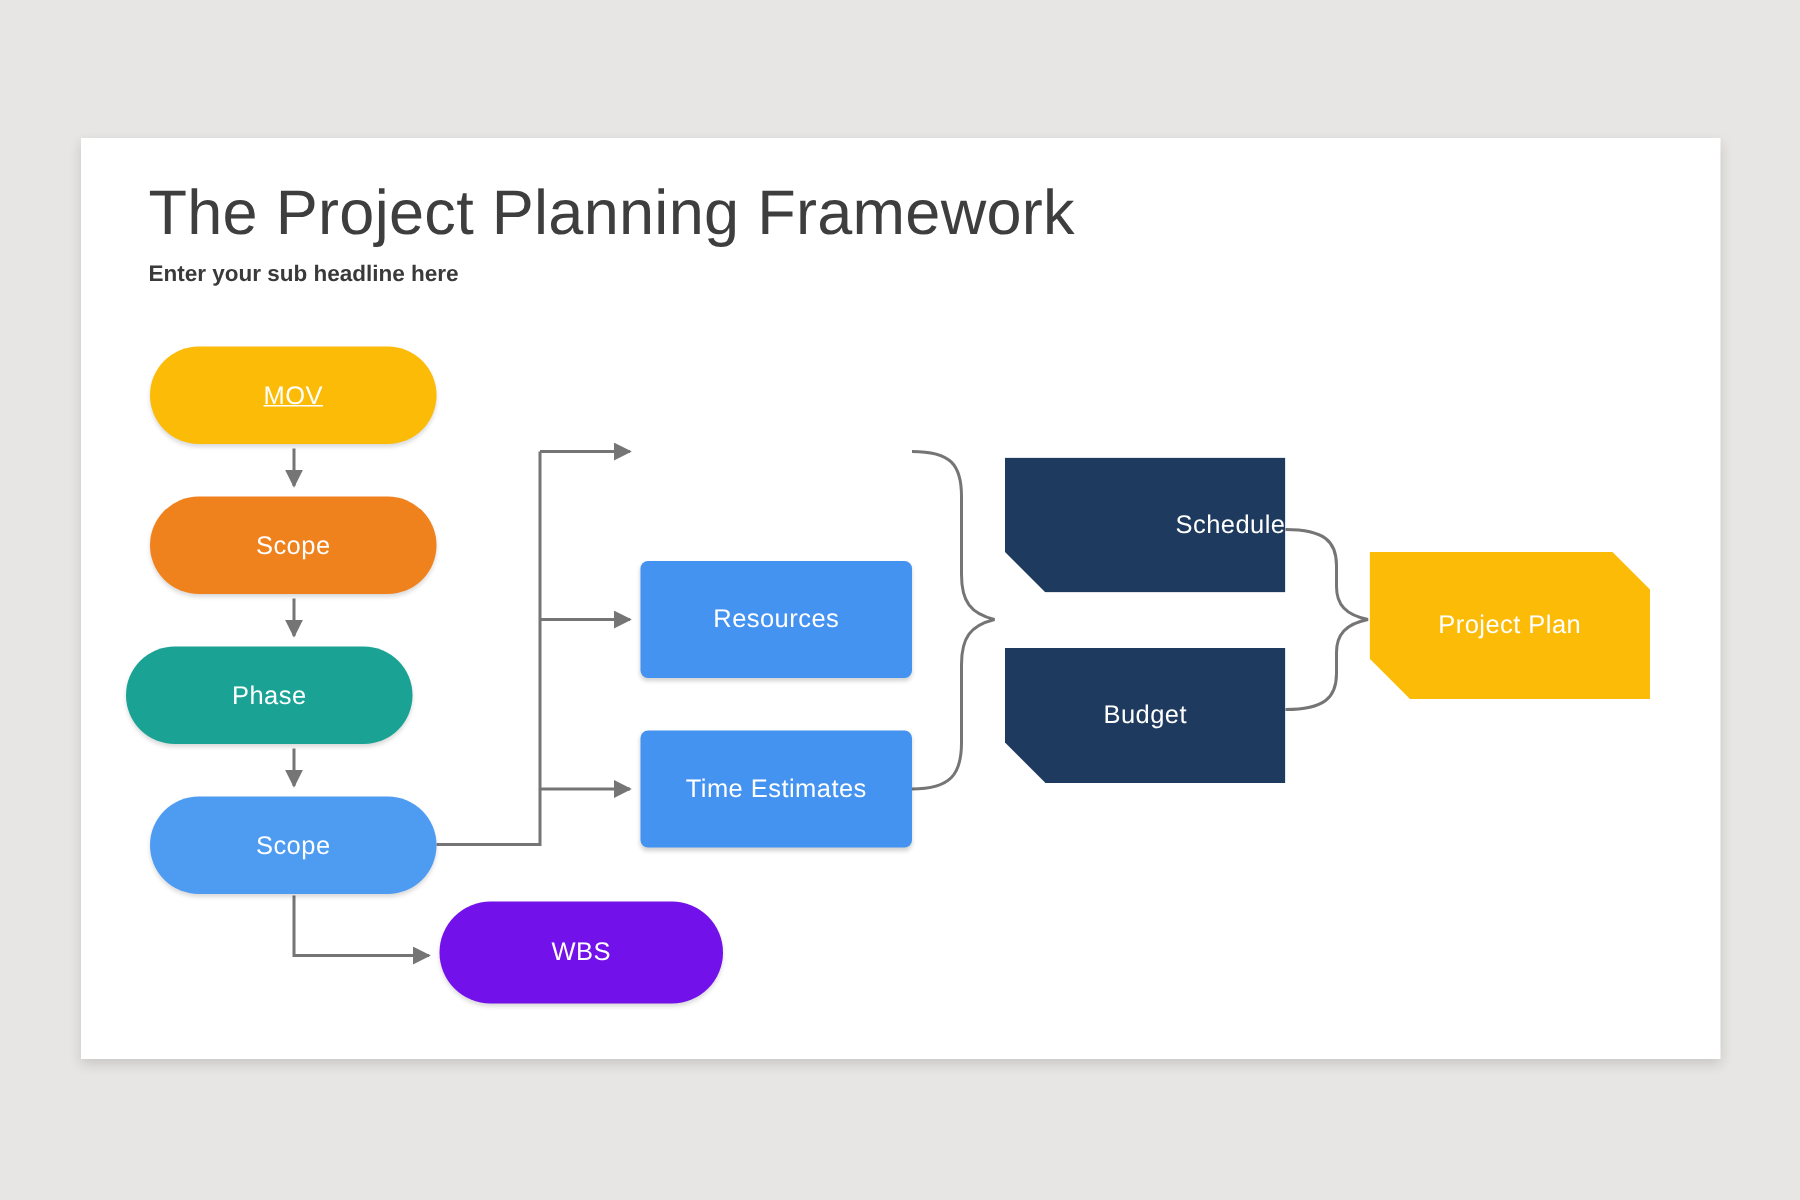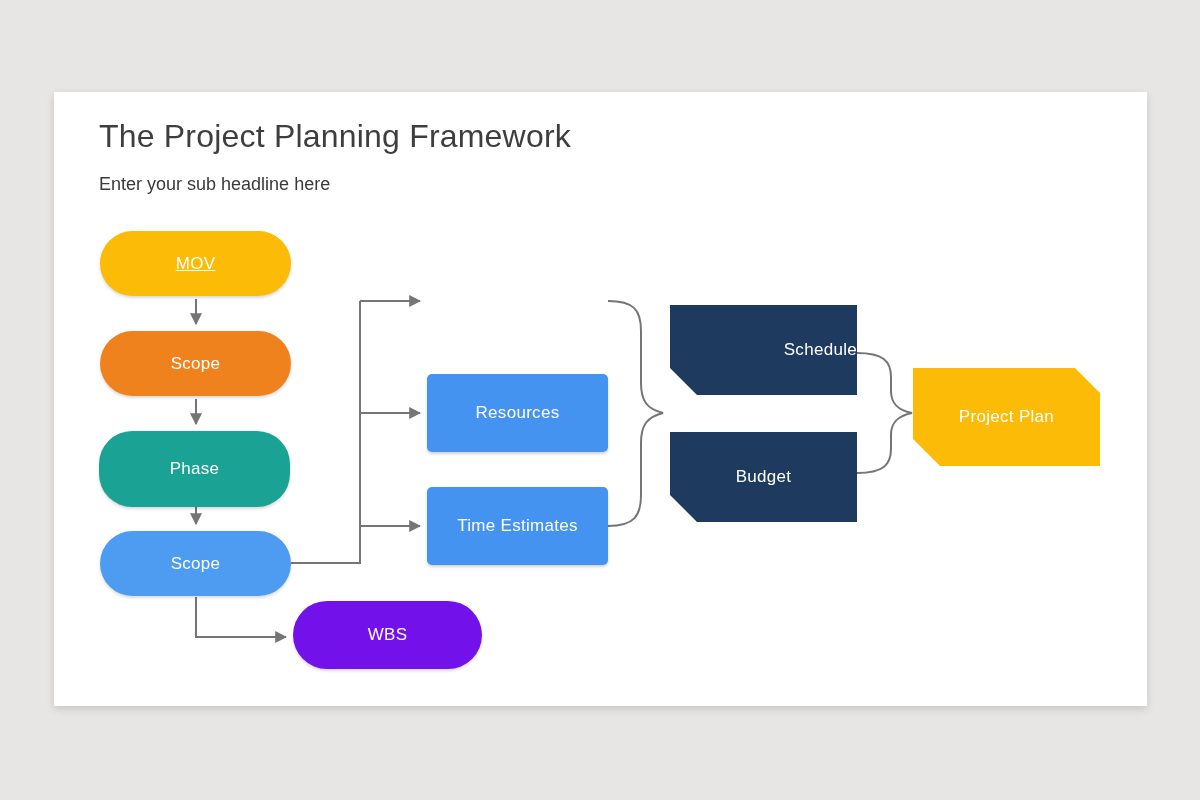--- a/index.html
+++ b/index.html
@@ -9,42 +9,42 @@
     position: relative; width: 1200px; height: 800px;
     background: #e7e6e4; overflow: hidden;
   }
   .card {
     position: absolute; left: 54px; top: 92px;
     width: 1093px; height: 614px; background: #ffffff;
     box-shadow: 0 3px 8px rgba(0,0,0,0.14);
   }
   .page-title {
     position: absolute; left: 99px; top: 118px;
-    font-size: 32px; font-weight: 400; color: #3e3e3e; letter-spacing: 0.2px;
+    font-size: 42px; font-weight: 400; color: #3e3e3e; letter-spacing: 0.2px;
   }
   .page-subtitle {
     position: absolute; left: 99px; top: 174px;
-    font-size: 18px; font-weight: 400; color: #3a3a3a;
+    font-size: 15px; font-weight: 700; color: #3a3a3a;
   }
   .node {
     position: absolute; display: flex; align-items: center; justify-content: center;
     color: #ffffff; font-size: 17px; letter-spacing: 0.3px;
   }
   .pill { border-radius: 33px; box-shadow: 0 2px 3px rgba(0,0,0,0.15); }
   .procbox { border-radius: 5px; box-shadow: 0 2px 3px rgba(0,0,0,0.18); }
   .notch-bl { 
     clip-path: polygon(0 0, 100% 0, 100% 100%, 27px 100%, 0 calc(100% - 27px));
   }
   .notch-tr-bl { 
     clip-path: polygon(0 0, calc(100% - 25px) 0, 100% 25px, 100% 100%, 27px 100%, 0 calc(100% - 27px));
   }
   
   .n-mov   { left: 100px; top: 231px; width: 191px; height: 65px; }
   .n-scope { left: 100px; top: 331px; width: 191px; height: 65px; }
-  .n-phase { left: 99px; top: 431px; width: 191px; height: 76px; }
+  .n-phase { left: 84px; top: 431px; width: 191px; height: 65px; }
   .n-tasks { left: 100px; top: 531px; width: 191px; height: 65px; }
   .n-wbs   { left: 293px; top: 601px; width: 189px; height: 68px; border-radius: 34px; }
   .n-sequence  { left: 427px; top: 262px; width: 181px; height: 78px; }
   .n-resources { left: 427px; top: 374px; width: 181px; height: 78px; }
   .n-time      { left: 427px; top: 487px; width: 181px; height: 78px; }
   .n-schedule { left: 670px; top: 305px; width: 187px; height: 90px; }
   .n-budget   { left: 670px; top: 432px; width: 187px; height: 90px; }
   .n-plan     { left: 913px; top: 368px; width: 187px; height: 98px; }
   .connector-layer { position: absolute; left: 0; top: 0; width: 1200px; height: 800px; pointer-events: none; }
 </style>

